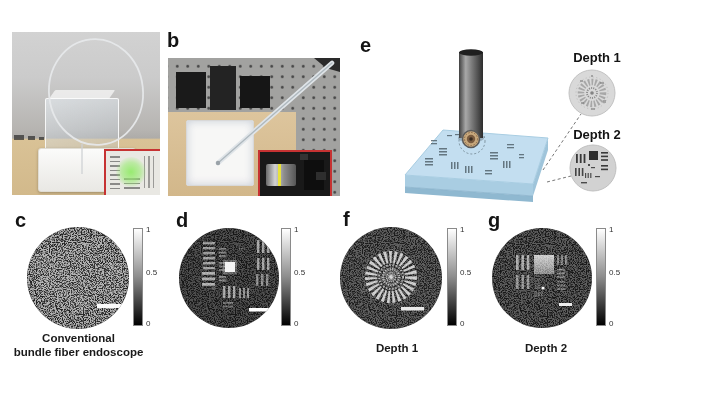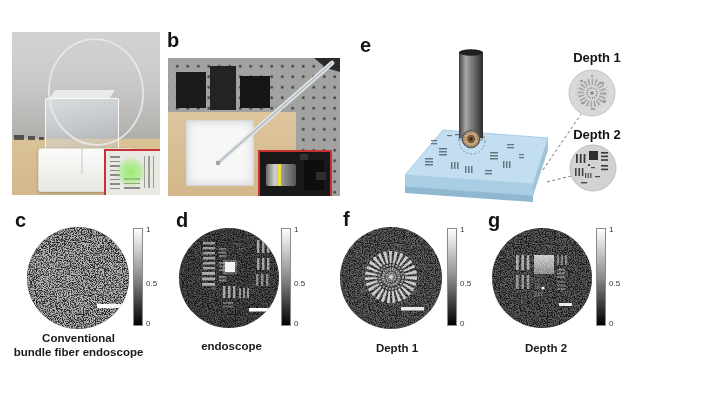--- a/index.html
+++ b/index.html
@@ -38,21 +38,21 @@
   .speck{position:absolute;background:#333;opacity:.75;}
   .cyl-b{position:absolute;left:6px;top:12px;width:30px;height:22px;border-radius:2px;
     background:linear-gradient(90deg,#6a6a6a,#d2d2d2 30%,#8d8d8d 60%,#565656);}
   .cyl-b .yline{position:absolute;left:12px;top:0;width:2.5px;height:100%;background:#e8e23a;}
   .blockb{position:absolute;background:#0e0e0e;}
   
   .colorbar{position:absolute;width:10px;height:98px;}
   .cb-grad{position:absolute;left:0;top:0;width:10px;height:98px;border:1px solid #8a8a8a;box-sizing:border-box;
     background:linear-gradient(180deg,#ffffff 0%,#8c8c8c 50%,#000000 100%);}
   .cb-tick{position:absolute;left:13px;font-size:8px;color:#333;line-height:1;}
-  .cb-t1{top:-2px;} .cb-t05{top:52px;text-align:right;} .cb-t0{top:92px;}
+  .cb-t1{top:-2px;} .cb-t05{top:41px;text-align:right;} .cb-t0{top:92px;}
   svg{display:block;}
   .abs{position:absolute;}
 </style>
 </head>
 <body>
 
 <div id="fig">
 
   <svg width="0" height="0" style="position:absolute" aria-hidden="true">
     <defs>
@@ -428,18 +428,17 @@
     <span class="cb-tick cb-t1">1</span>
     <span class="cb-tick cb-t05">0.5</span>
     <span class="cb-tick cb-t0">0</span>
   </div>
 
   <div class="caption" style="left:6px;top:332px;width:145px">
     <div>Conventional</div>
     <div>bundle fiber endoscope</div>
   </div>
   <div class="caption" style="left:159px;top:340px;width:145px">
-    <div>endoscope</div>
   </div>
   <div class="caption" style="left:345px;top:342px;width:104px">Depth 1</div>
   <div class="caption" style="left:494px;top:342px;width:104px">Depth 2</div>
 
 </div>
 
 </body></html>

